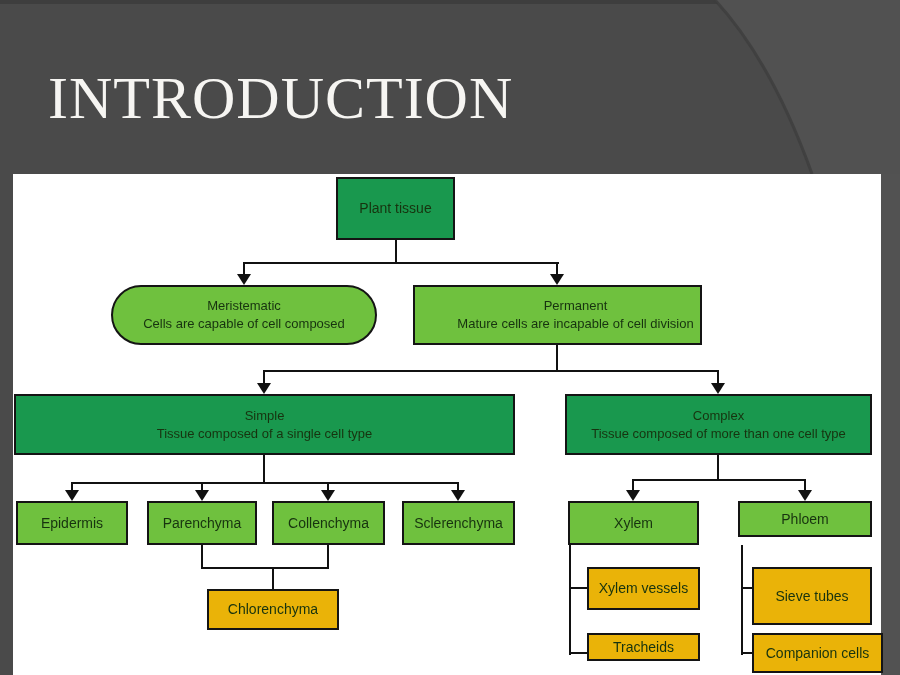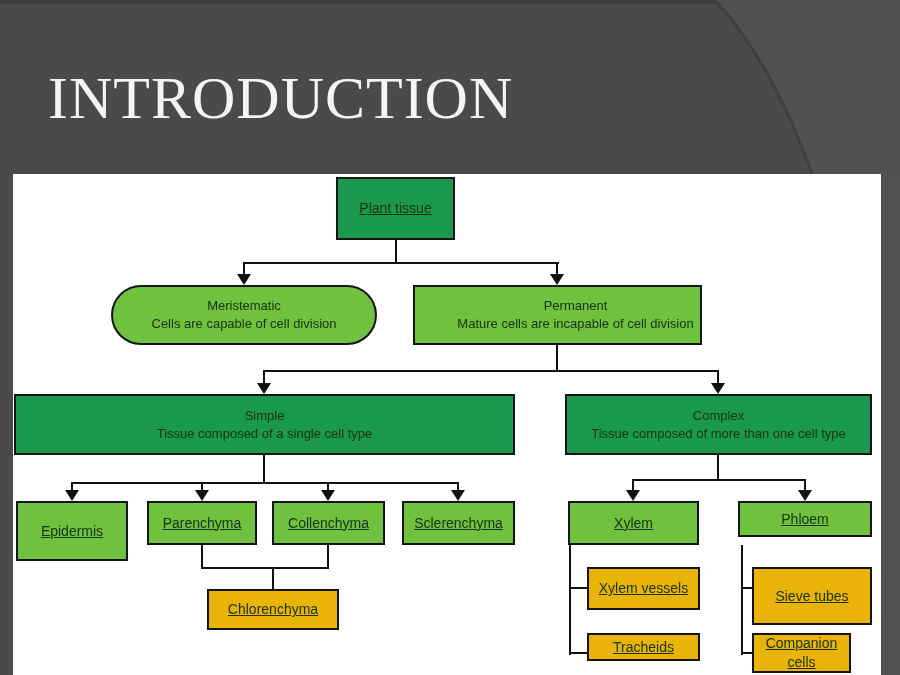--- a/index.html
+++ b/index.html
@@ -20,21 +20,21 @@
     background:#ffffff;
   }
   .box{
     position:absolute;box-sizing:border-box;
     border:2px solid #141414;
     display:flex;flex-direction:column;align-items:center;justify-content:center;
     text-align:center;color:#17330f;line-height:1.35;
   }
   .box .t1{font-size:13px;}
   .box .t2{font-size:13px;}
-  .box .lone{font-size:14px;text-decoration:underline;}
+  .box .lone{font-size:14px;}
   .dark{background:#19984e;}
   .mid{background:#6fc13e;}
   .light{background:#eab308;}
   .line{position:absolute;background:#111111;}
   .arrow{
     position:absolute;width:0;height:0;
     border-left:7px solid transparent;border-right:7px solid transparent;
     border-top:11px solid #111111;
   }
 </style>
@@ -52,37 +52,37 @@
 <div class="slide-title">INTRODUCTION</div>
 
 <div class="panel">
 
   <div class="box dark" style="left:323px;top:3px;width:119px;height:63px;">
     <div class="lone">Plant tissue</div>
   </div>
 
   <div class="box mid" style="left:98px;top:111px;width:266px;height:60px;border-radius:30px;">
     <div class="t1">Meristematic</div>
-    <div class="t2">Cells are capable of cell division</div>
+    <div class="t2">Cells are capable of cell composed</div>
   </div>
   <div class="box mid" style="left:400px;top:111px;width:289px;height:60px;padding-left:36px;">
     <div class="t1">Permanent</div>
     <div class="t2">Mature cells are incapable of cell division</div>
   </div>
 
   <div class="box dark" style="left:1px;top:220px;width:501px;height:61px;">
     <div class="t1">Simple</div>
     <div class="t2">Tissue composed of a single cell type</div>
   </div>
   <div class="box dark" style="left:552px;top:220px;width:307px;height:61px;">
     <div class="t1">Complex</div>
     <div class="t2">Tissue composed of more than one cell type</div>
   </div>
 
-  <div class="box mid" style="left:3px;top:327px;width:112px;height:60px;align-items:center;">
+  <div class="box mid" style="left:3px;top:327px;width:112px;height:44px;align-items:center;">
     <div class="lone">Epidermis</div>
   </div>
   <div class="box mid" style="left:134px;top:327px;width:110px;height:44px;">
     <div class="lone">Parenchyma</div>
   </div>
   <div class="box mid" style="left:259px;top:327px;width:113px;height:44px;">
     <div class="lone">Collenchyma</div>
   </div>
   <div class="box mid" style="left:389px;top:327px;width:113px;height:44px;">
     <div class="lone">Sclerenchyma</div>
@@ -99,21 +99,21 @@
   </div>
   <div class="box light" style="left:574px;top:393px;width:113px;height:43px;">
     <div class="lone">Xylem vessels</div>
   </div>
   <div class="box light" style="left:574px;top:459px;width:113px;height:28px;">
     <div class="lone">Tracheids</div>
   </div>
   <div class="box light" style="left:739px;top:393px;width:120px;height:58px;">
     <div class="lone">Sieve tubes</div>
   </div>
-  <div class="box light" style="left:739px;top:459px;width:99px;height:40px;">
+  <div class="box light" style="left:739px;top:459px;width:131px;height:40px;">
     <div class="lone">Companion cells</div>
   </div>
 
   <div class="line" style="left:382px;top:66px;width:2px;height:24px;"></div>
   <div class="line" style="left:230px;top:88px;width:316px;height:2px;"></div>
   <div class="line" style="left:230px;top:88px;width:2px;height:13px;"></div>
   <div class="arrow" style="left:224px;top:100px;"></div>
   <div class="line" style="left:543px;top:88px;width:2px;height:13px;"></div>
   <div class="arrow" style="left:537px;top:100px;"></div>
 

